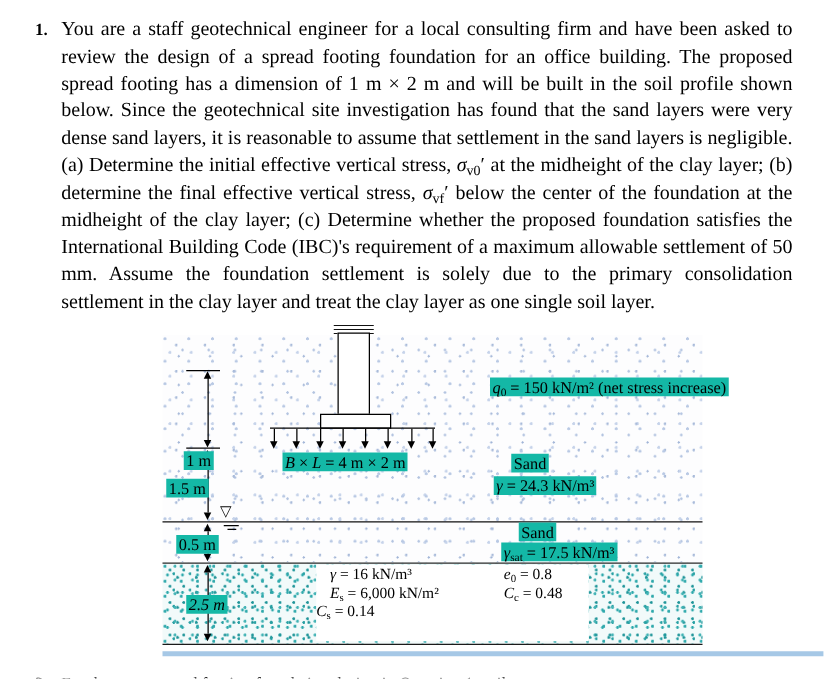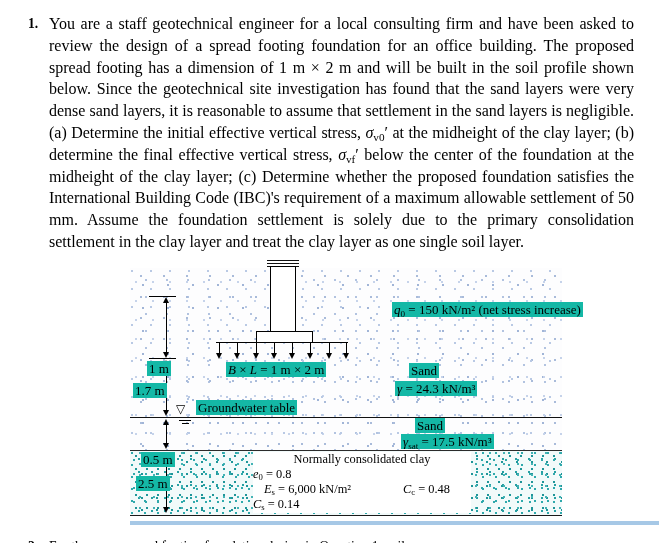--- a/index.html
+++ b/index.html
@@ -41,21 +41,21 @@
   .parrow{position:absolute;top:343px;width:1.1px;height:11px;background:#000;}
   .phead{position:absolute;top:353px;width:0;height:0;border-left:3.5px solid transparent;border-right:3.5px solid transparent;border-top:6.5px solid #000;}
 
   .tick{position:absolute;left:149px;width:27px;height:1.1px;background:#000;}
   .dimline{position:absolute;left:166px;width:1.1px;background:#000;}
   .dah{position:absolute;left:163px;width:0;height:0;border-left:3.5px solid transparent;border-right:3.5px solid transparent;}
   .dah-up{border-bottom:6.5px solid #000;}
   .dah-down{border-top:6.5px solid #000;}
 
   .lbl{position:absolute;background:#14b8a6;padding:0 2px;font-size:13px;line-height:15px;white-space:nowrap;}
-  .dim1{left:147px;top:317px;margin-top:44px;} .dim2{left:133px;top:383px;} .dim3{left:141px;top:452px;} .dim4{left:136px;top:476px;}
+  .dim1{left:147px;top:317px;margin-top:44px;} .dim2{left:133px;top:383px;} .dim3{left:141px;top:428px;} .dim4{left:149px;top:476px;font-style:italic;}
   .q0{left:392px;top:302px;}
   .bl{left:226px;top:362px;}
   .s1n{left:409px;top:363px;} .s1g{left:395px;top:381px;}
   .gwtl{left:196px;top:400px;}
   .s2n{left:415px;top:418px;} .s2g{left:401px;top:434px;font-family:Liberation Serif, serif;}
 
   .wt-tri{position:absolute;left:176px;top:403px;font-family:"DejaVu Sans",sans-serif;font-size:12px;line-height:13px;background:transparent;}
   .wt-h1{position:absolute;left:179px;top:420px;width:12px;height:1px;background:#000;}
   .wt-h2{position:absolute;left:182px;top:423px;width:7px;height:1px;background:#000;}
 
@@ -119,39 +119,38 @@
 
   <div class="dah dah-up" style="top:419px"></div>
   <div class="dimline" style="top:425px;height:18px"></div>
   <div class="dah dah-down" style="top:443px"></div>
 
   <div class="dah dah-up" style="top:452px"></div>
   <div class="dimline" style="top:458px;height:49px"></div>
   <div class="dah dah-down" style="top:507px"></div>
 
   <div class="lbl dim1">1 m</div>
-  <div class="lbl dim2">1.7 m</div>
+  <div class="lbl dim2">1.5 m</div>
   <div class="lbl dim3">0.5 m</div>
   <div class="lbl dim4">2.5 m</div>
 
   <div class="lbl q0"><span class="it">q</span><sub>0</sub><span> = 150 kN/m² (net stress increase)</span></div>
-  <div class="lbl bl"><span class="it">B</span><span> × </span><span class="it">L</span><span> = 1 m × 2 m</span></div>
+  <div class="lbl bl"><span class="it">B</span><span> × </span><span class="it">L</span><span> = 4 m × 2 m</span></div>
   <div class="lbl s1n">Sand</div>
   <div class="lbl s1g"><span class="it">γ</span><span> = 24.3 kN/m³</span></div>
-  <div class="lbl gwtl">Groundwater table</div>
   <div class="lbl s2n">Sand</div>
   <div class="lbl s2g"><span class="it">γ</span><sub>sat</sub><span> = 17.5 kN/m³</span></div>
 
   <span class="wt-tri">▽</span>
   <div class="wt-h1"></div>
   <div class="wt-h2"></div>
 
   <div class="clay-box">
-    <div class="clay-title">Normally consolidated clay</div>
     <div class="clay-row">
+      <span class="clay-left"><span class="it">γ</span><span> = 16 kN/m³</span></span>
       <span><span class="it">e</span><sub>0</sub><span> = 0.8</span></span>
     </div>
     <div class="clay-row">
       <span class="clay-left"><span class="it">E</span><sub>s</sub><span> = 6,000 kN/m²</span></span>
       <span><span class="it">C</span><sub>c</sub><span> = 0.48</span></span>
     </div>
     <div class="clay-row">
       <span><span class="it">C</span><sub>s</sub><span> = 0.14</span></span>
     </div>
   </div>

